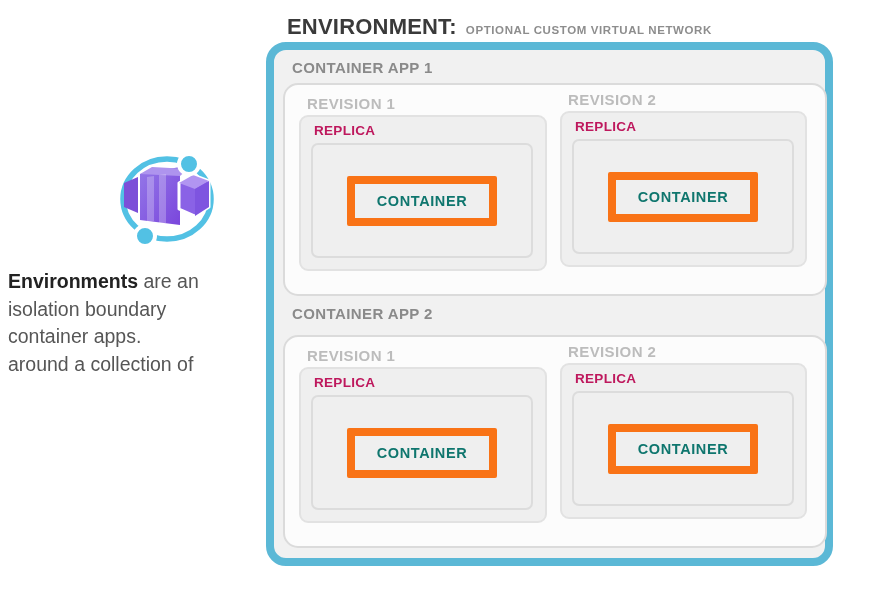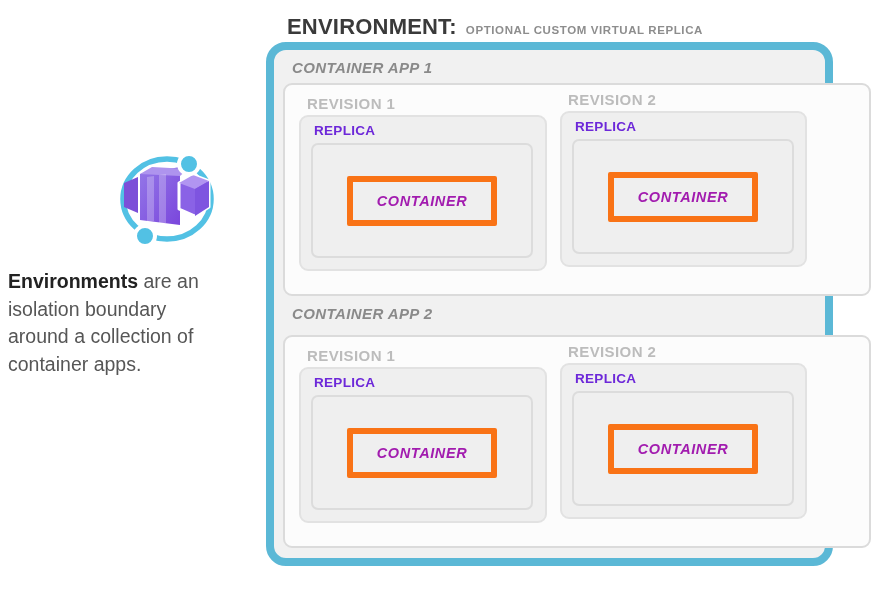--- a/index.html
+++ b/index.html
@@ -15,74 +15,74 @@
   .title-sub  { font-size:11.5px; font-weight:bold; color:#8d8d8d; letter-spacing:0.6px; }
 
   
   .env-box {
     position:absolute; left:266px; top:42px; width:567px; height:524px;
     border:8px solid #5BB8D6; border-radius:20px; background:#f1f1f1;
   }
 
   .app-label {
     position:absolute; left:18px; font-size:15px; font-weight:bold;
-    color:#8a8a8a; letter-spacing:0.4px; white-space:nowrap;font-style:italic;
+    color:#8a8a8a; letter-spacing:0.4px; white-space:nowrap;
   }
   .app-body {
-    position:absolute; left:9px; width:588px; height:213px;
-    background:#fcfcfc; border:2px solid #dbdbdb; border-radius:9px;
+    position:absolute; left:9px; width:544px; height:213px;
+    background:#fcfcfc; border:2px solid #dbdbdb; border-radius:15px;
   }
   .app1-label { top:9px; }
   .app1-body  { top:33px; }
   .app2-label { top:255px; }
   .app2-body  { top:285px; }
 
   
   .rev-col { position:absolute; width:248px; }
   .rev-col.first  { left:14px;  top:10px; }
   .rev-col.second { left:275px; top:6px; width:247px; }
   .rev-label {
     font-size:15px; font-weight:bold; color:#bcbcbc; letter-spacing:0.4px;
     margin-left:8px; margin-bottom:3px; white-space:nowrap;
   }
   .rev-box {
     position:relative; height:156px;
     background:#efefef; border:2px solid #e2e2e2; border-radius:9px;
   }
   .replica-label {
     position:absolute; left:13px; top:6px; font-size:13.5px; font-weight:bold;
-    color:#6d28d9; letter-spacing:0.3px; white-space:nowrap;
+    color:#be185d; letter-spacing:0.3px; white-space:nowrap;
   }
   .replica-box {
     position:absolute; left:10px; top:26px; width:222px; height:115px;
     border:2px solid #dcdcdc; border-radius:7px;
     display:flex; align-items:center; justify-content:center;
   }
   .container-box {
-    width:150px; height:50px; background:#efefef; border:6px solid #f97316;
+    width:150px; height:50px; background:#efefef; border:8px solid #f97316;
     border-radius:2px; display:flex; align-items:center; justify-content:center;
-    font-size:14.5px; font-weight:bold; color:#a21caf; letter-spacing:0.6px; white-space:nowrap;font-style:italic;
+    font-size:14.5px; font-weight:bold; color:#0f766e; letter-spacing:0.6px; white-space:nowrap;
   }
 
   
   .apps-icon { position:absolute; left:116px; top:143px; width:104px; height:104px; }
   .desc {
     position:absolute; left:8px; top:268px; width:228px; text-align:left;
     font-size:19.5px; line-height:27.5px; color:#565656;
   }
   .desc .lead { font-weight:bold; color:#222222; }
 </style>
 </head>
 <body>
 
 <div class="canvas">
 
   <div class="title-row">
     <span class="title-main">ENVIRONMENT:</span>
-    <span class="title-sub">OPTIONAL CUSTOM VIRTUAL REPLICA</span>
+    <span class="title-sub">OPTIONAL CUSTOM VIRTUAL NETWORK</span>
   </div>
 
   <svg class="apps-icon" viewBox="0 0 104 104" aria-hidden="true">
 
     <ellipse cx="51" cy="56" rx="44" ry="40" fill="none" stroke="#52C1E4" stroke-width="5.5"></ellipse>
 
     <polygon points="8,40 22,34 22,70 8,64" fill="#7C50D8"></polygon>
 
     <defs>
       <linearGradient id="mainGrad" x1="0" y1="0" x2="1" y2="1">
@@ -99,22 +99,22 @@
     <polygon points="63,40 77,32 93,38 79,46" fill="#B195F1"></polygon>
     <polygon points="79,46 93,38 93,64 79,73" fill="#7E54E0"></polygon>
 
     <circle cx="73" cy="21" r="10" fill="#52C1E4" stroke="#ffffff" stroke-width="4"></circle>
     <circle cx="29" cy="93" r="10" fill="#52C1E4" stroke="#ffffff" stroke-width="4"></circle>
   </svg>
 
   <div class="desc">
     <div><span class="lead">Environments</span><span> are an</span></div>
     <div>isolation boundary</div>
+    <div>container apps.</div>
     <div>around a collection of</div>
-    <div>container apps.</div>
   </div>
 
   <div class="env-box">
 
     <div class="app-label app1-label">CONTAINER APP 1</div>
     <div class="app-body app1-body">
 
       <div class="rev-col first">
         <div class="rev-label">REVISION 1</div>
         <div class="rev-box">

